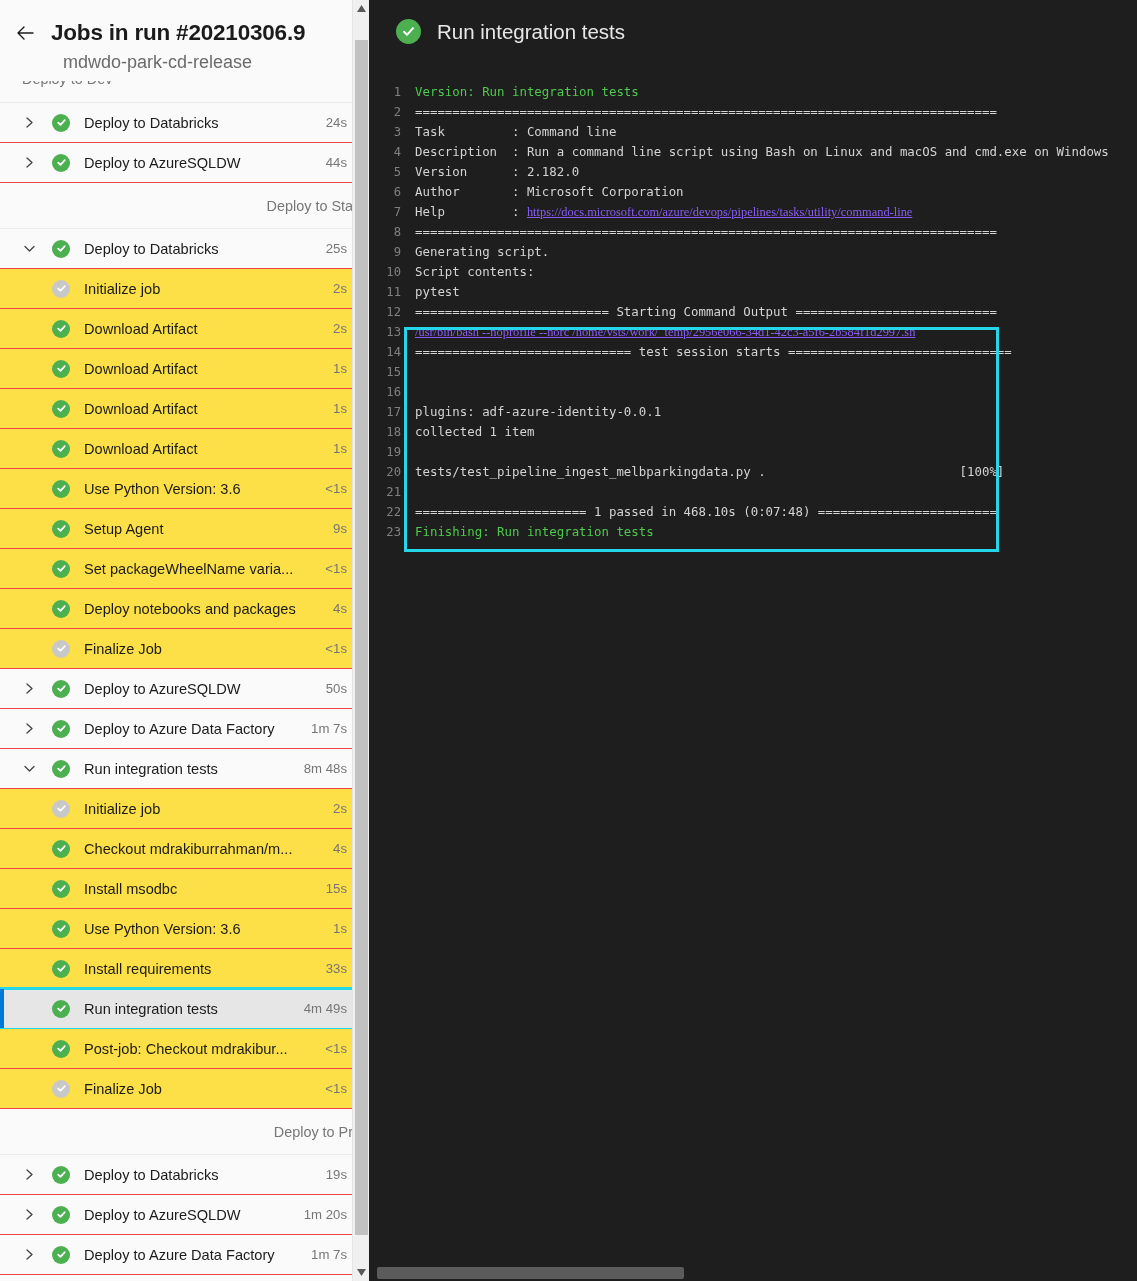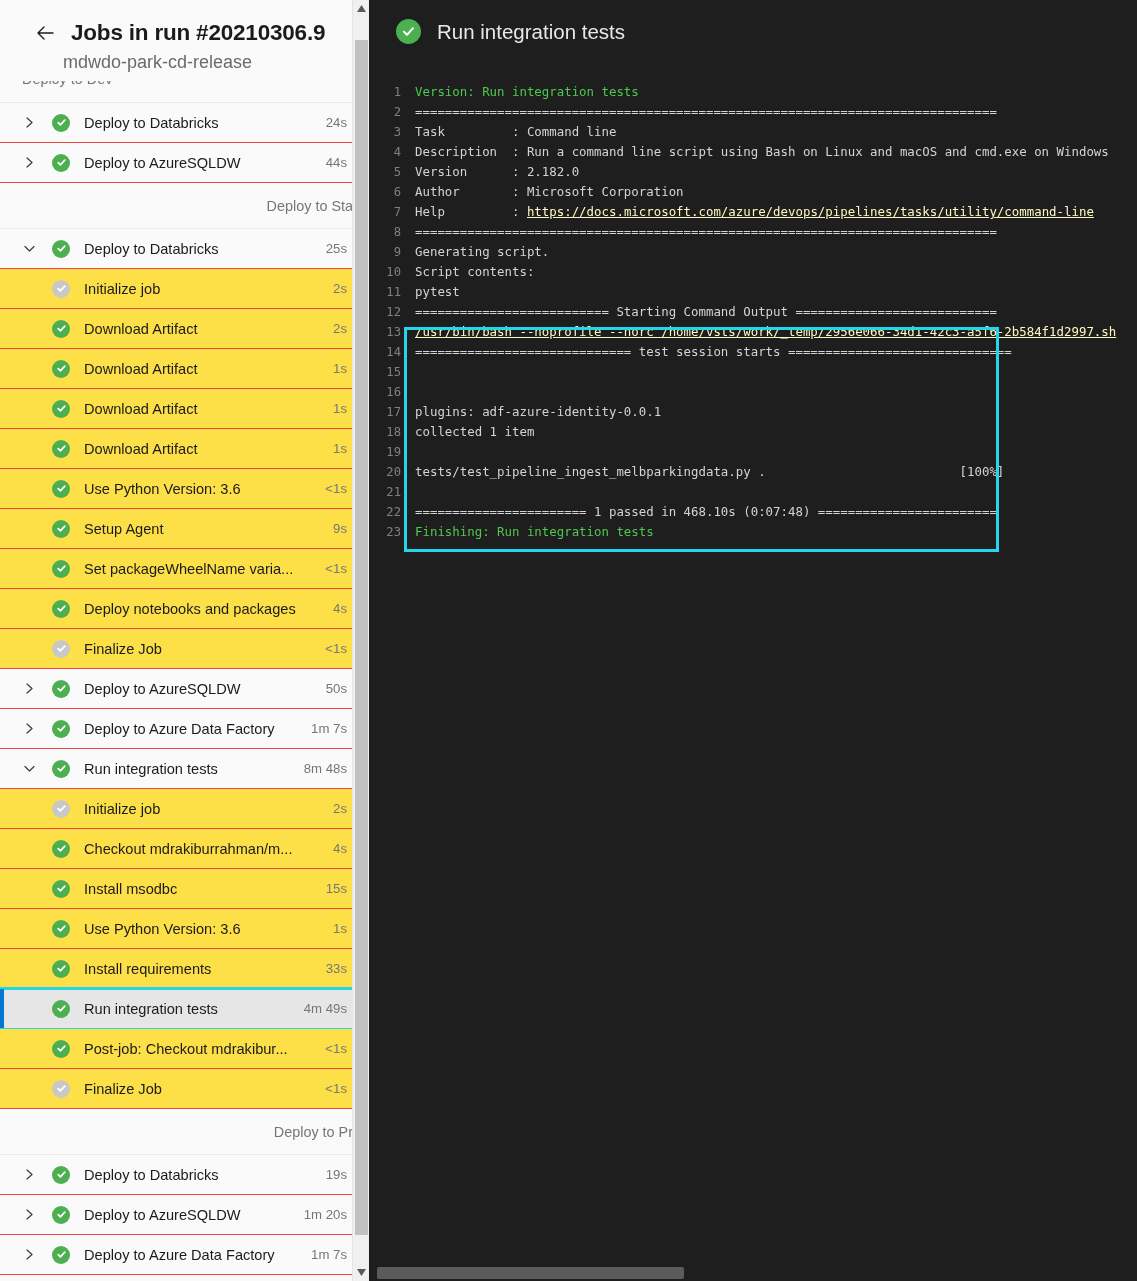--- a/index.html
+++ b/index.html
@@ -24,21 +24,21 @@
     flex: 0 0 369px;
   }
   .side-header {
     padding: 18px 0 8px 0;
     background: #fafafa;
     position: relative;
   }
   .side-header-row {
     display: flex;
     align-items: center;
-    padding-left: 30px;
+    padding-left: 10px;
   }
   .back-arrow {
     width: 30px; height: 30px;
     display: flex; align-items: center; justify-content: center;
     cursor: pointer;
     color: #1b1b1b;
     flex: 0 0 30px;
   }
   .page-title {
     font-size: 22.5px;
@@ -216,22 +216,23 @@
     padding-right: 14px;
     user-select: none;
     font-size: 12.2px;
   }
   .lt {
     color: #d4d4d4;
     white-space: pre;
   }
   .lt.green { color: #4ec94e; }
   .lt a {
-    color: #fef9c3;
+    color: #8b5cf6;
     text-decoration: underline;
+    font-family: Liberation Serif, serif;
   }
 
   .log-hl {
     position: absolute;
     left: 35px;
     top: 245px;
     width: 595px;
     height: 225px;
     border: 3px solid #24d6e8;
     pointer-events: none;

